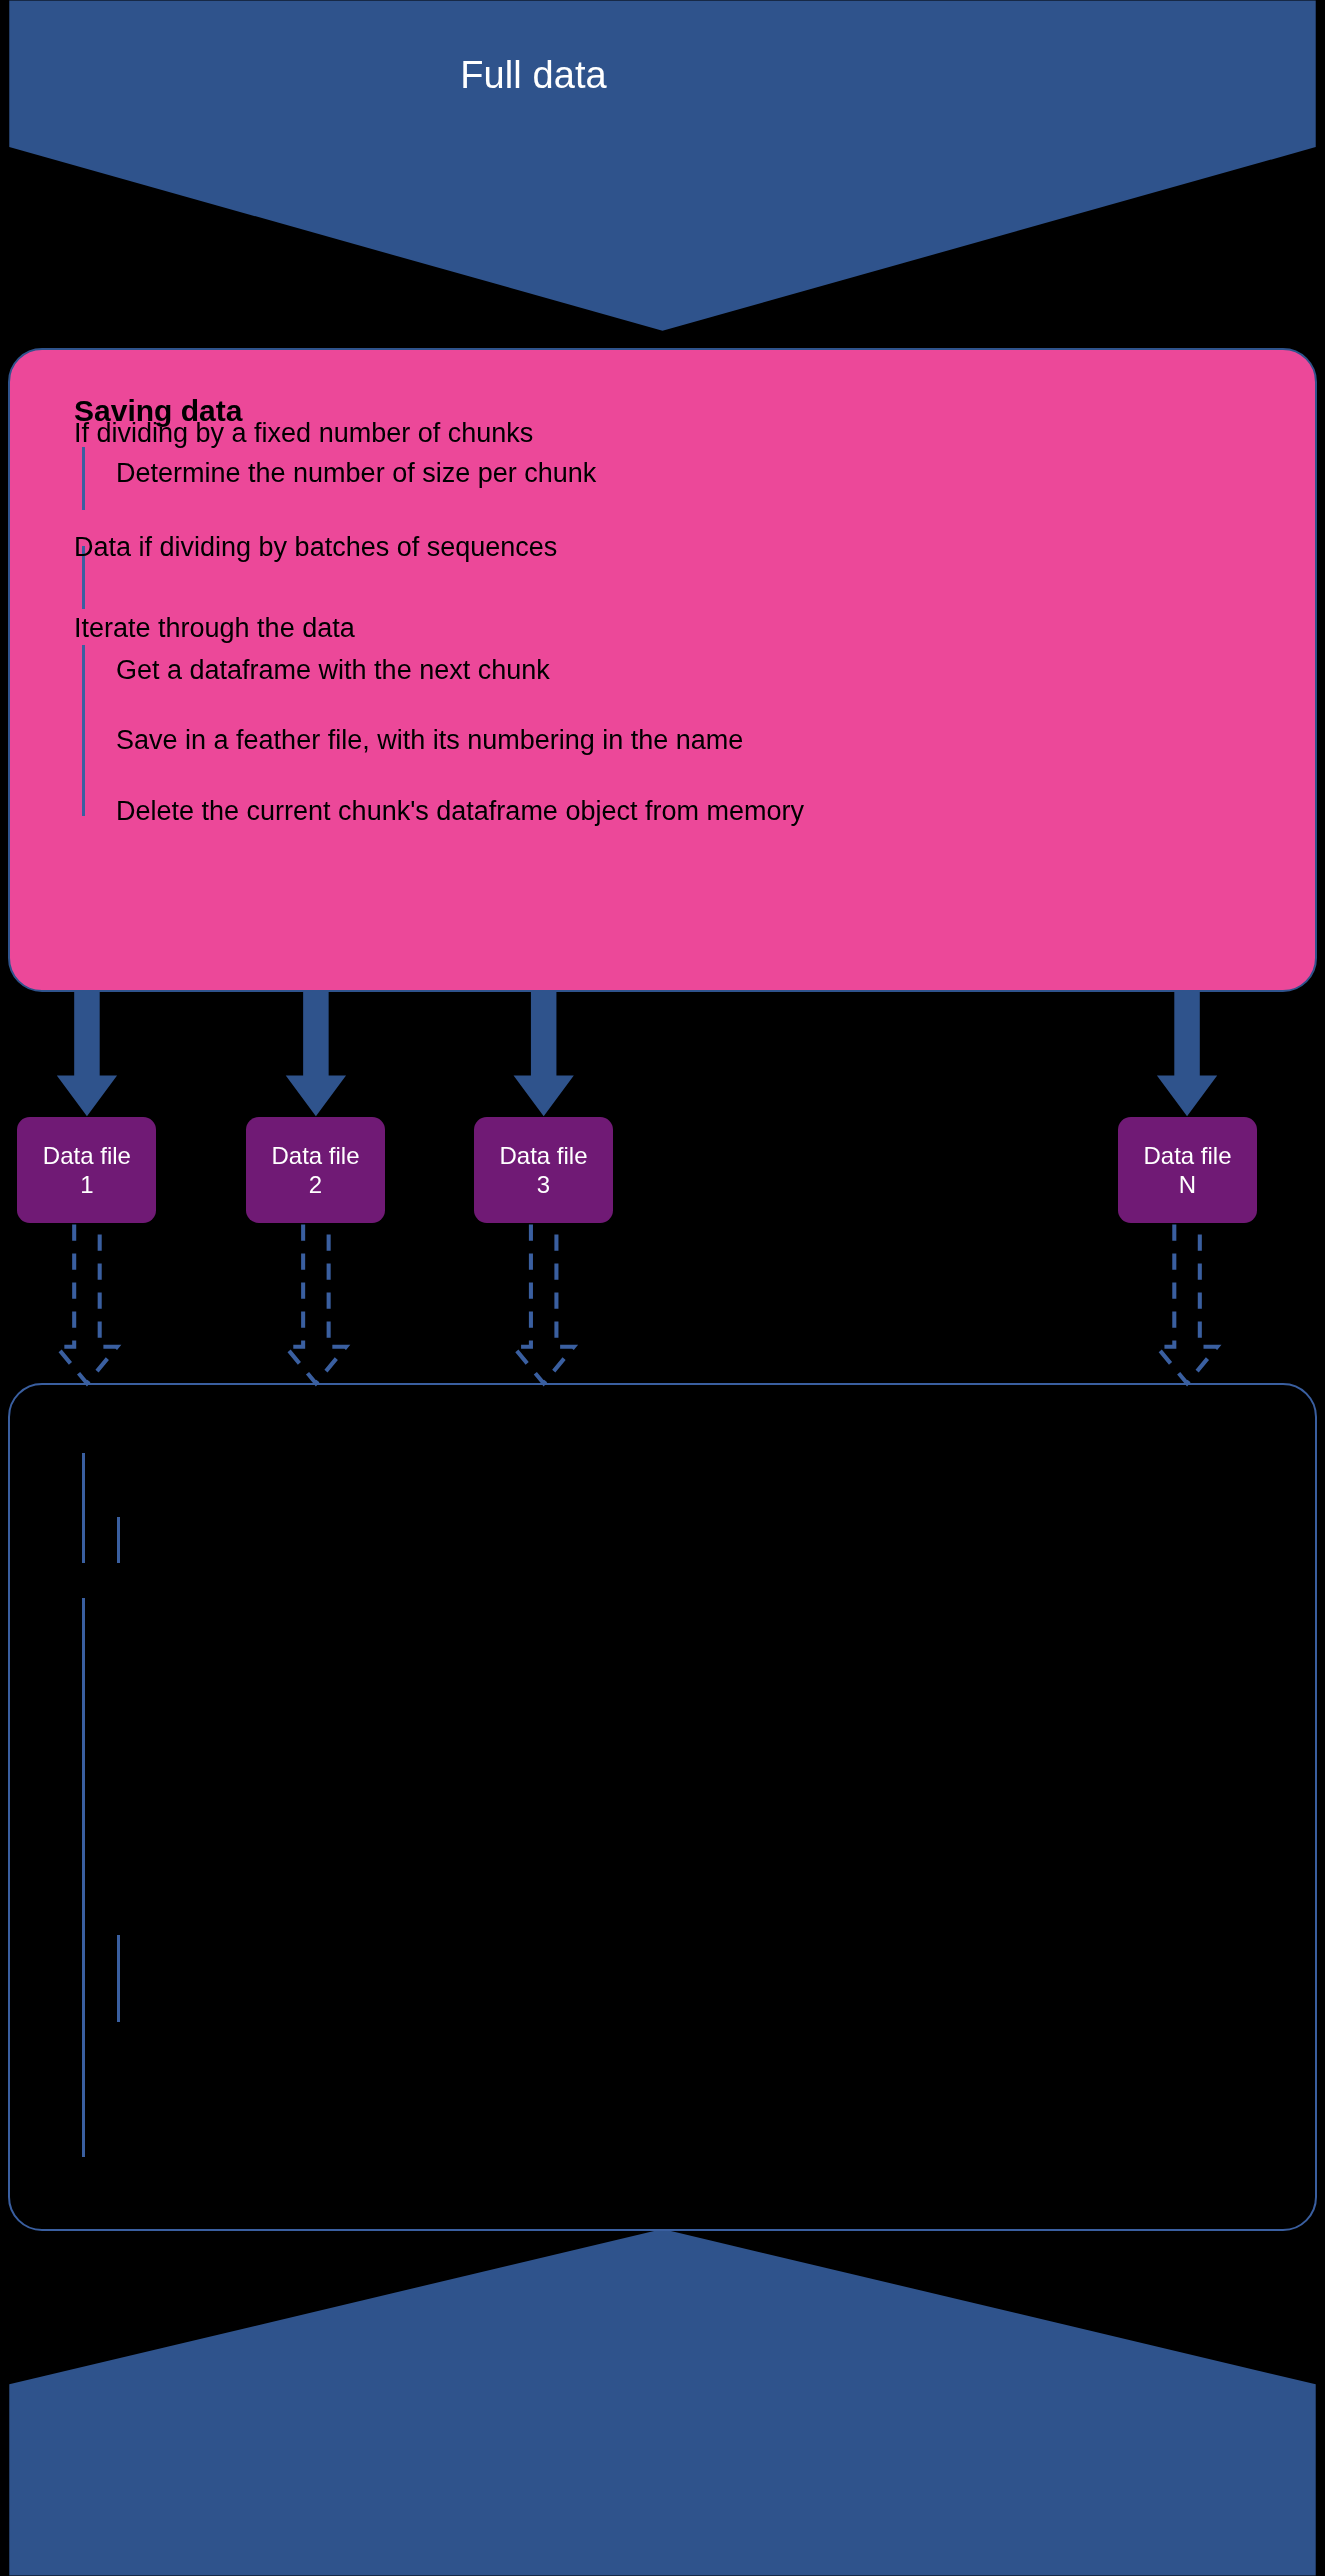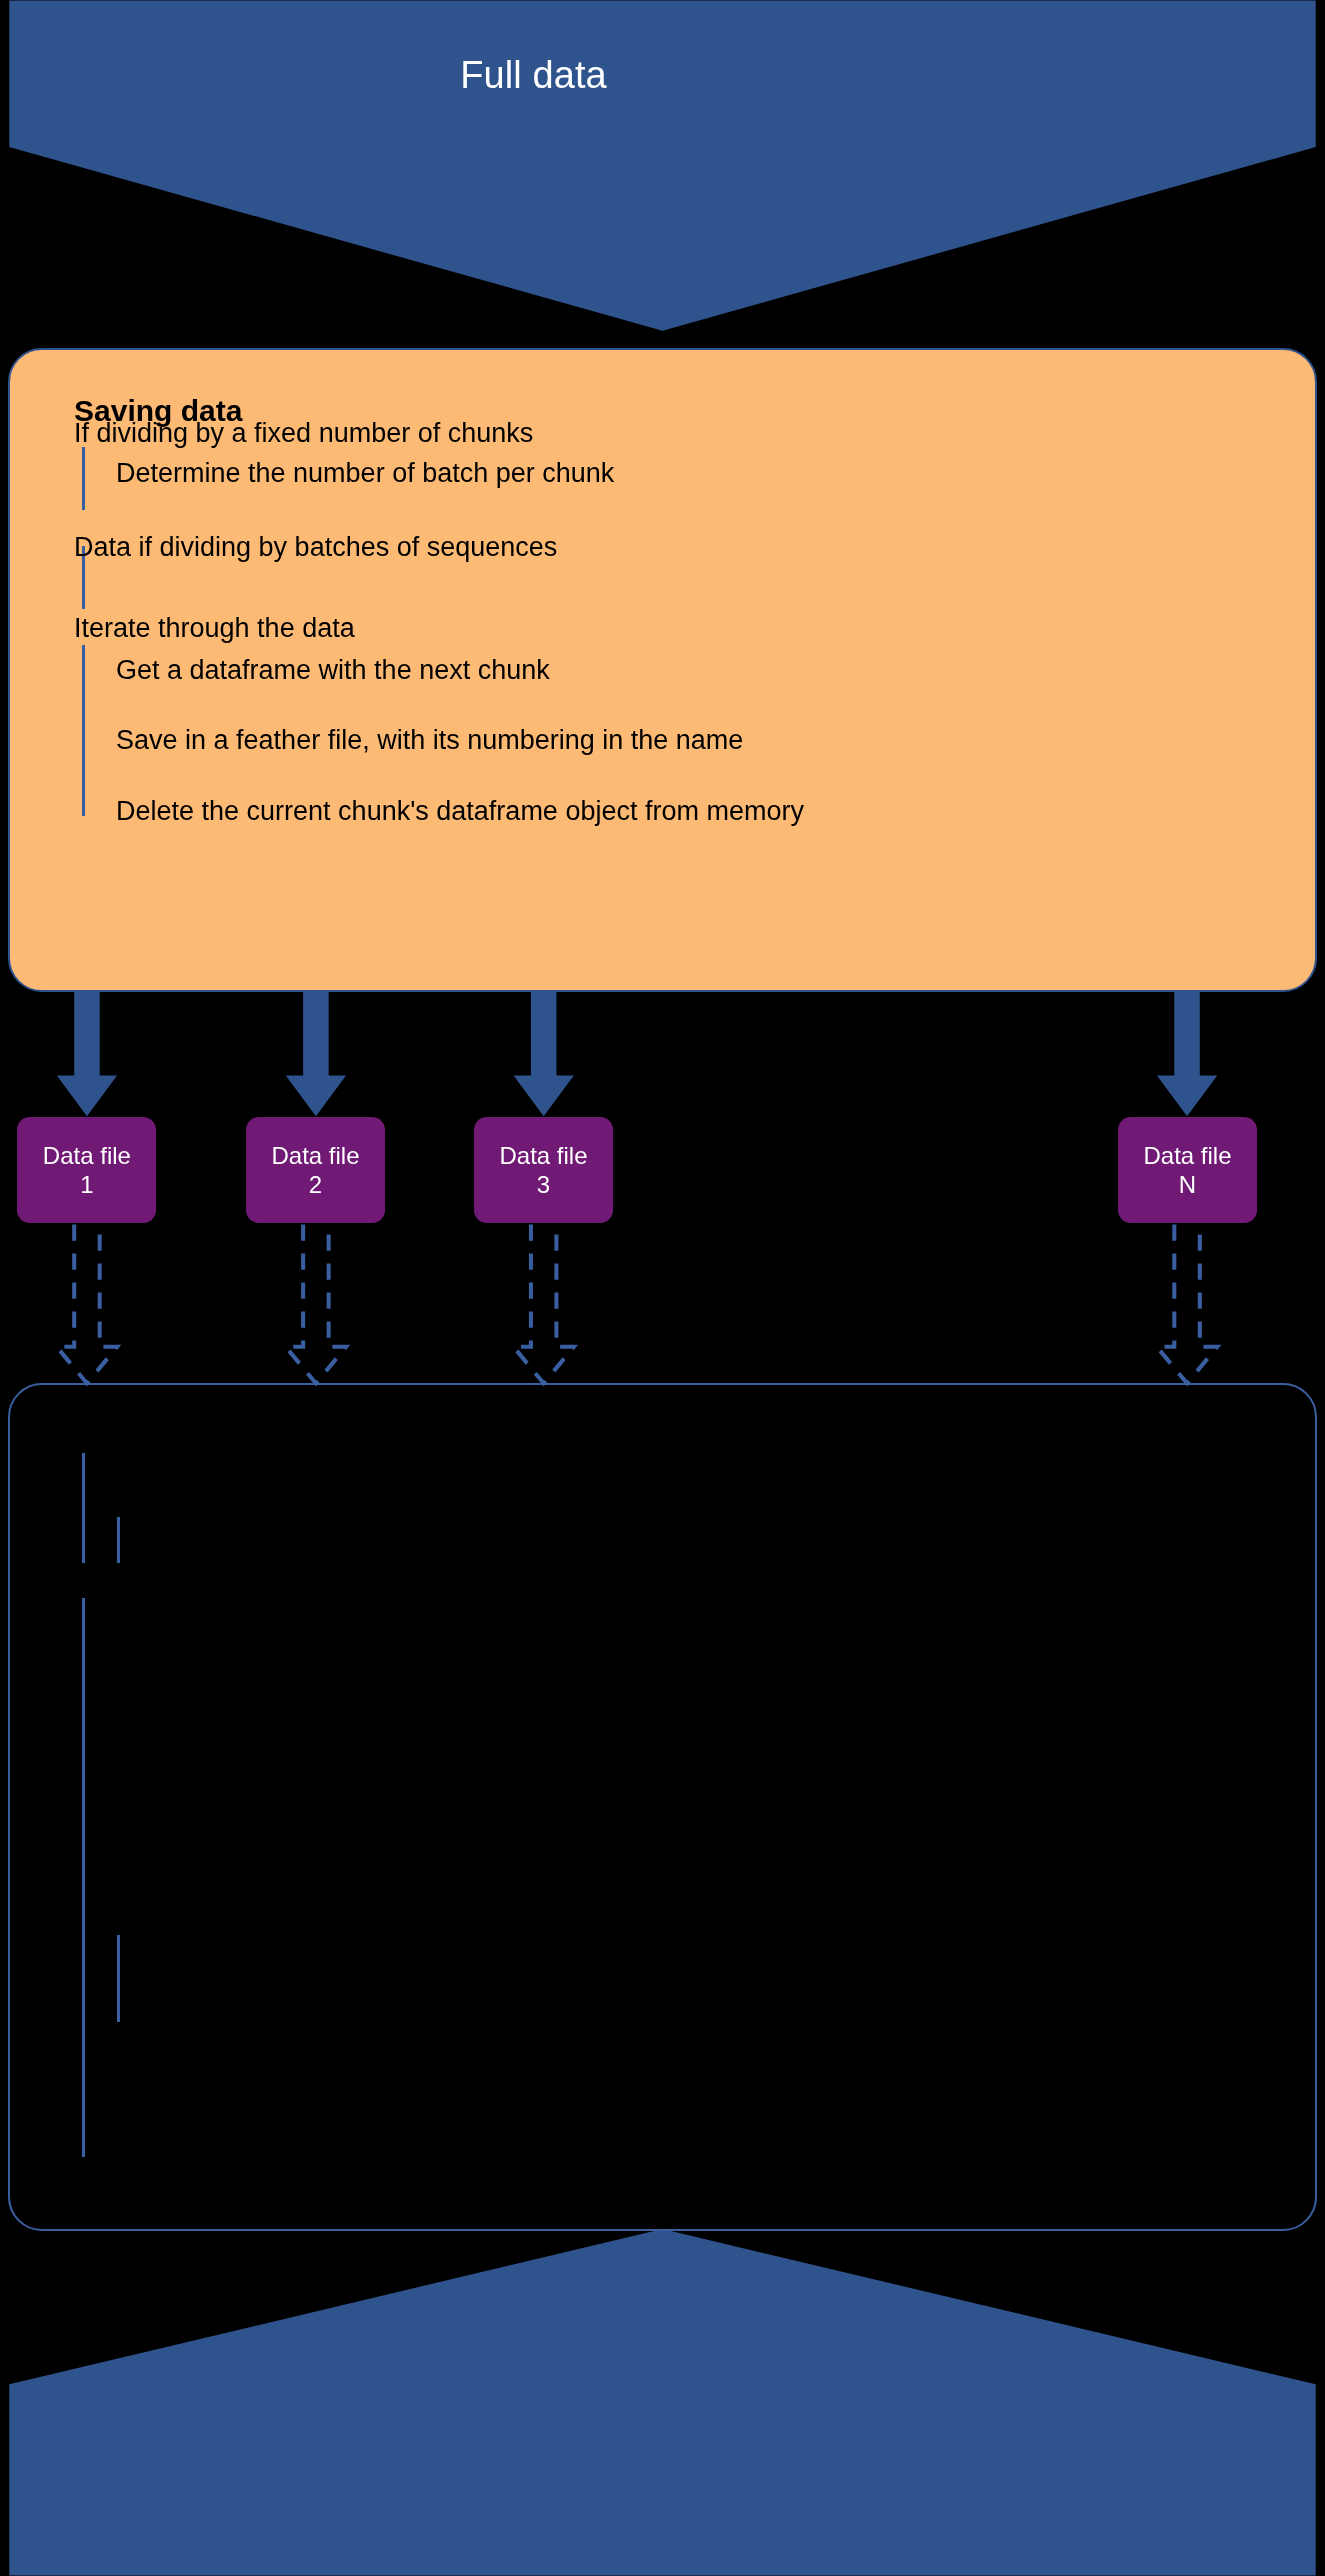--- a/index.html
+++ b/index.html
@@ -42,21 +42,21 @@
   .card {
     position: absolute;
     box-sizing: border-box;
     border-radius: 34px;
   }
   #saving-card {
     left: 8px;
     top: 348px;
     width: 1309px;
     height: 644px;
-    background: #fdba74;
+    background: #ec4899;
     border: 2.9px solid #2f538c;
   }
   #loading-card {
     left: 8px;
     top: 1383px;
     width: 1309px;
     height: 848px;
     background: transparent;
     border: 2.9px solid #3a5fa0;
   }
@@ -156,21 +156,21 @@
 
   <div id="saving-card" class="card">
 
     <div class="card-title">Saving data</div>
 
     <div class="guide lvl1" style="top:97px;  height:63px;"></div>
     <div class="guide lvl1" style="top:196px;  height:63px;"></div>
     <div class="guide lvl1" style="top:295px;  height:171px;"></div>
 
     <div class="step lvl0" style="top:70px;">If dividing by a fixed number of chunks</div>
-    <div class="step lvl1" style="top:110px;">Determine the number of batch per chunk</div>
+    <div class="step lvl1" style="top:110px;">Determine the number of size per chunk</div>
     <div class="step lvl0" style="top:184px;">Data if dividing by batches of sequences</div>
     <div class="step lvl0" style="top:265px;">Iterate through the data</div>
     <div class="step lvl1" style="top:307px;">Get a dataframe with the next chunk</div>
     <div class="step lvl1" style="top:448px;">Delete the current chunk's dataframe object from memory</div>
     <div class="step lvl1" style="top:377px;">Save in a feather file, with its numbering in the name</div>
   </div>
 
   <div class="file-box" style="left:17.4px;">
     <span class="fb-line">Data file</span>
     <span class="fb-line">1</span>

